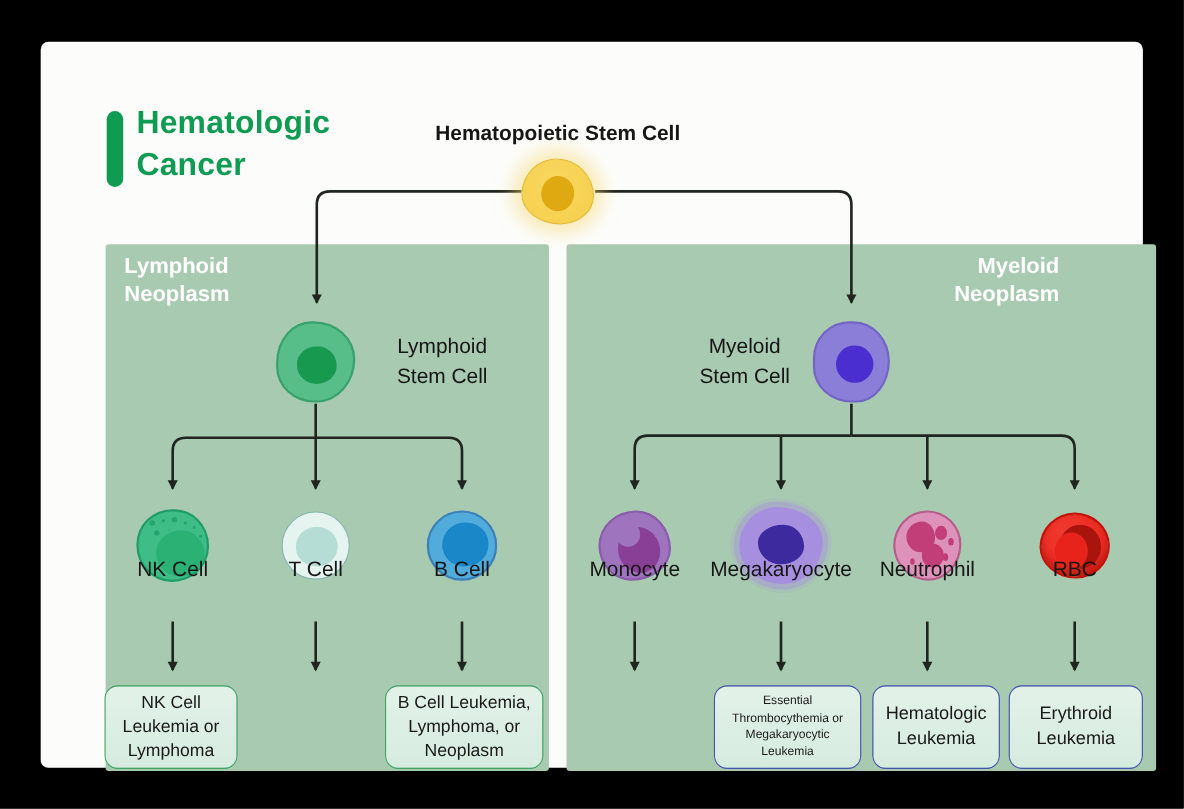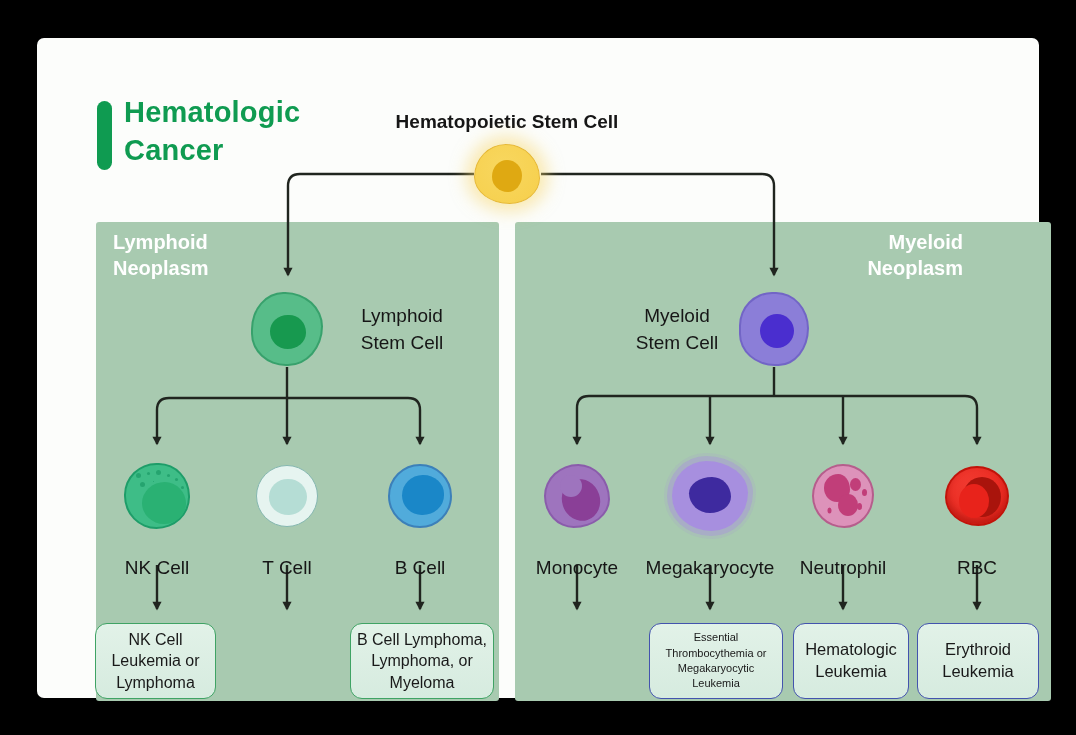--- a/index.html
+++ b/index.html
@@ -116,21 +116,21 @@
   #rbc-cell .cbody { width:64px; height:60px;
     background:radial-gradient(circle at 35% 28%, #f0392f, var(--rbc-body));
     border:2px solid #c2130a; border-radius:50% 50% 48% 52% / 52% 50% 50% 48%;
     box-shadow:inset 0 -5px 7px rgba(140,10,5,.45); }
   #rbc-cell .nucleus { left:16px; top:9px; width:38px; height:40px;
     background:var(--rbc-nucleus); border-radius:50%; }
   #rbc-cell .notch { position:absolute; left:12px; top:16px; width:30px; height:34px;
     background:var(--rbc-body); border-radius:50%; }
 
   
-  .cell-label { position:absolute; top:519px; height:26px; font-size:19px; color:var(--text);
+  .cell-label { position:absolute; top:470px; height:26px; font-size:19px; color:var(--text);
     text-align:center; }
   #label-nk { left:50px; width:140px; }
   #label-t { left:180px; width:140px; }
   #label-b { left:313px; width:140px; }
   #label-monocyte { left:470px; width:140px; }
   #label-megakaryocyte { left:588px; width:170px; }
   #label-neutrophil { left:736px; width:140px; }
   #label-rbc { left:870px; width:140px; }
 
   
@@ -266,19 +266,19 @@
 
     <div class="cell-label" id="label-nk">NK Cell</div>
     <div class="cell-label" id="label-t">T Cell</div>
     <div class="cell-label" id="label-b">B Cell</div>
     <div class="cell-label" id="label-megakaryocyte">Megakaryocyte</div>
     <div class="cell-label" id="label-monocyte">Monocyte</div>
     <div class="cell-label" id="label-neutrophil">Neutrophil</div>
     <div class="cell-label" id="label-rbc">RBC</div>
 
     <div class="obox green" id="obox-nk">NK Cell Leukemia or Lymphoma</div>
-    <div class="obox green" id="obox-b">B Cell Lymphoma, Lymphoma, or Myeloma</div>
+    <div class="obox green" id="obox-b">B Cell Leukemia, Lymphoma, or Neoplasm</div>
     <div class="obox blue" id="obox-mega">Essential Thrombocythemia or Megakaryocytic Leukemia</div>
     <div class="obox blue" id="obox-neutrophil">Hematologic Leukemia</div>
     <div class="obox blue" id="obox-rbc">Erythroid Leukemia</div>
 
   </div>
 </div>
 
 </body></html>

